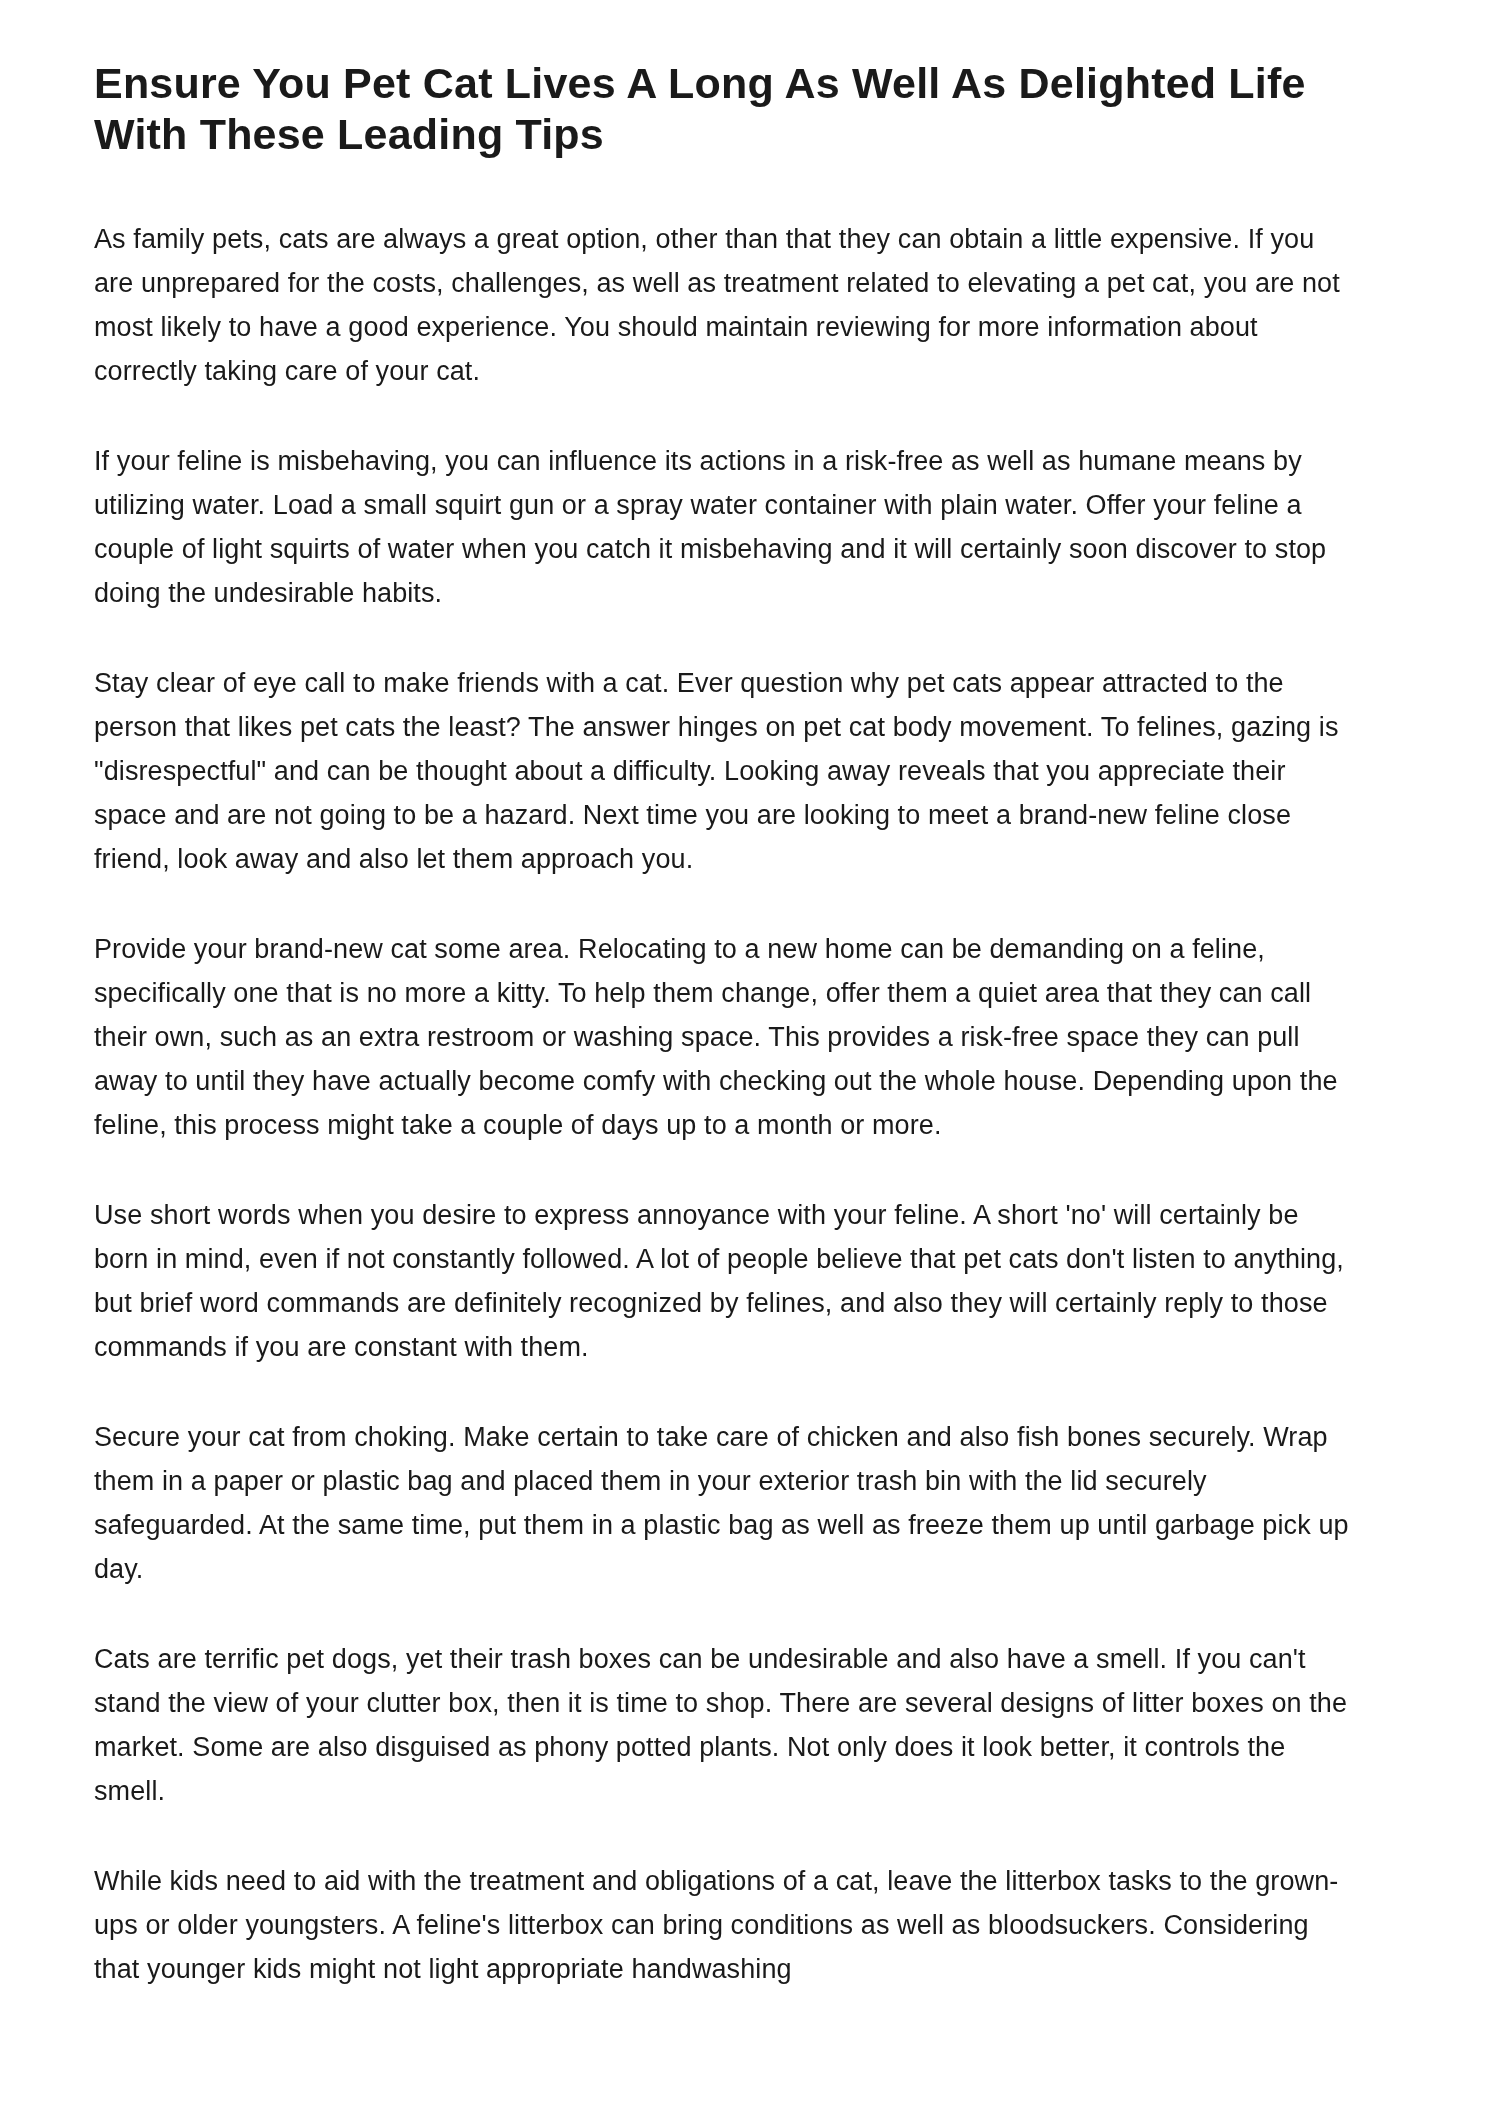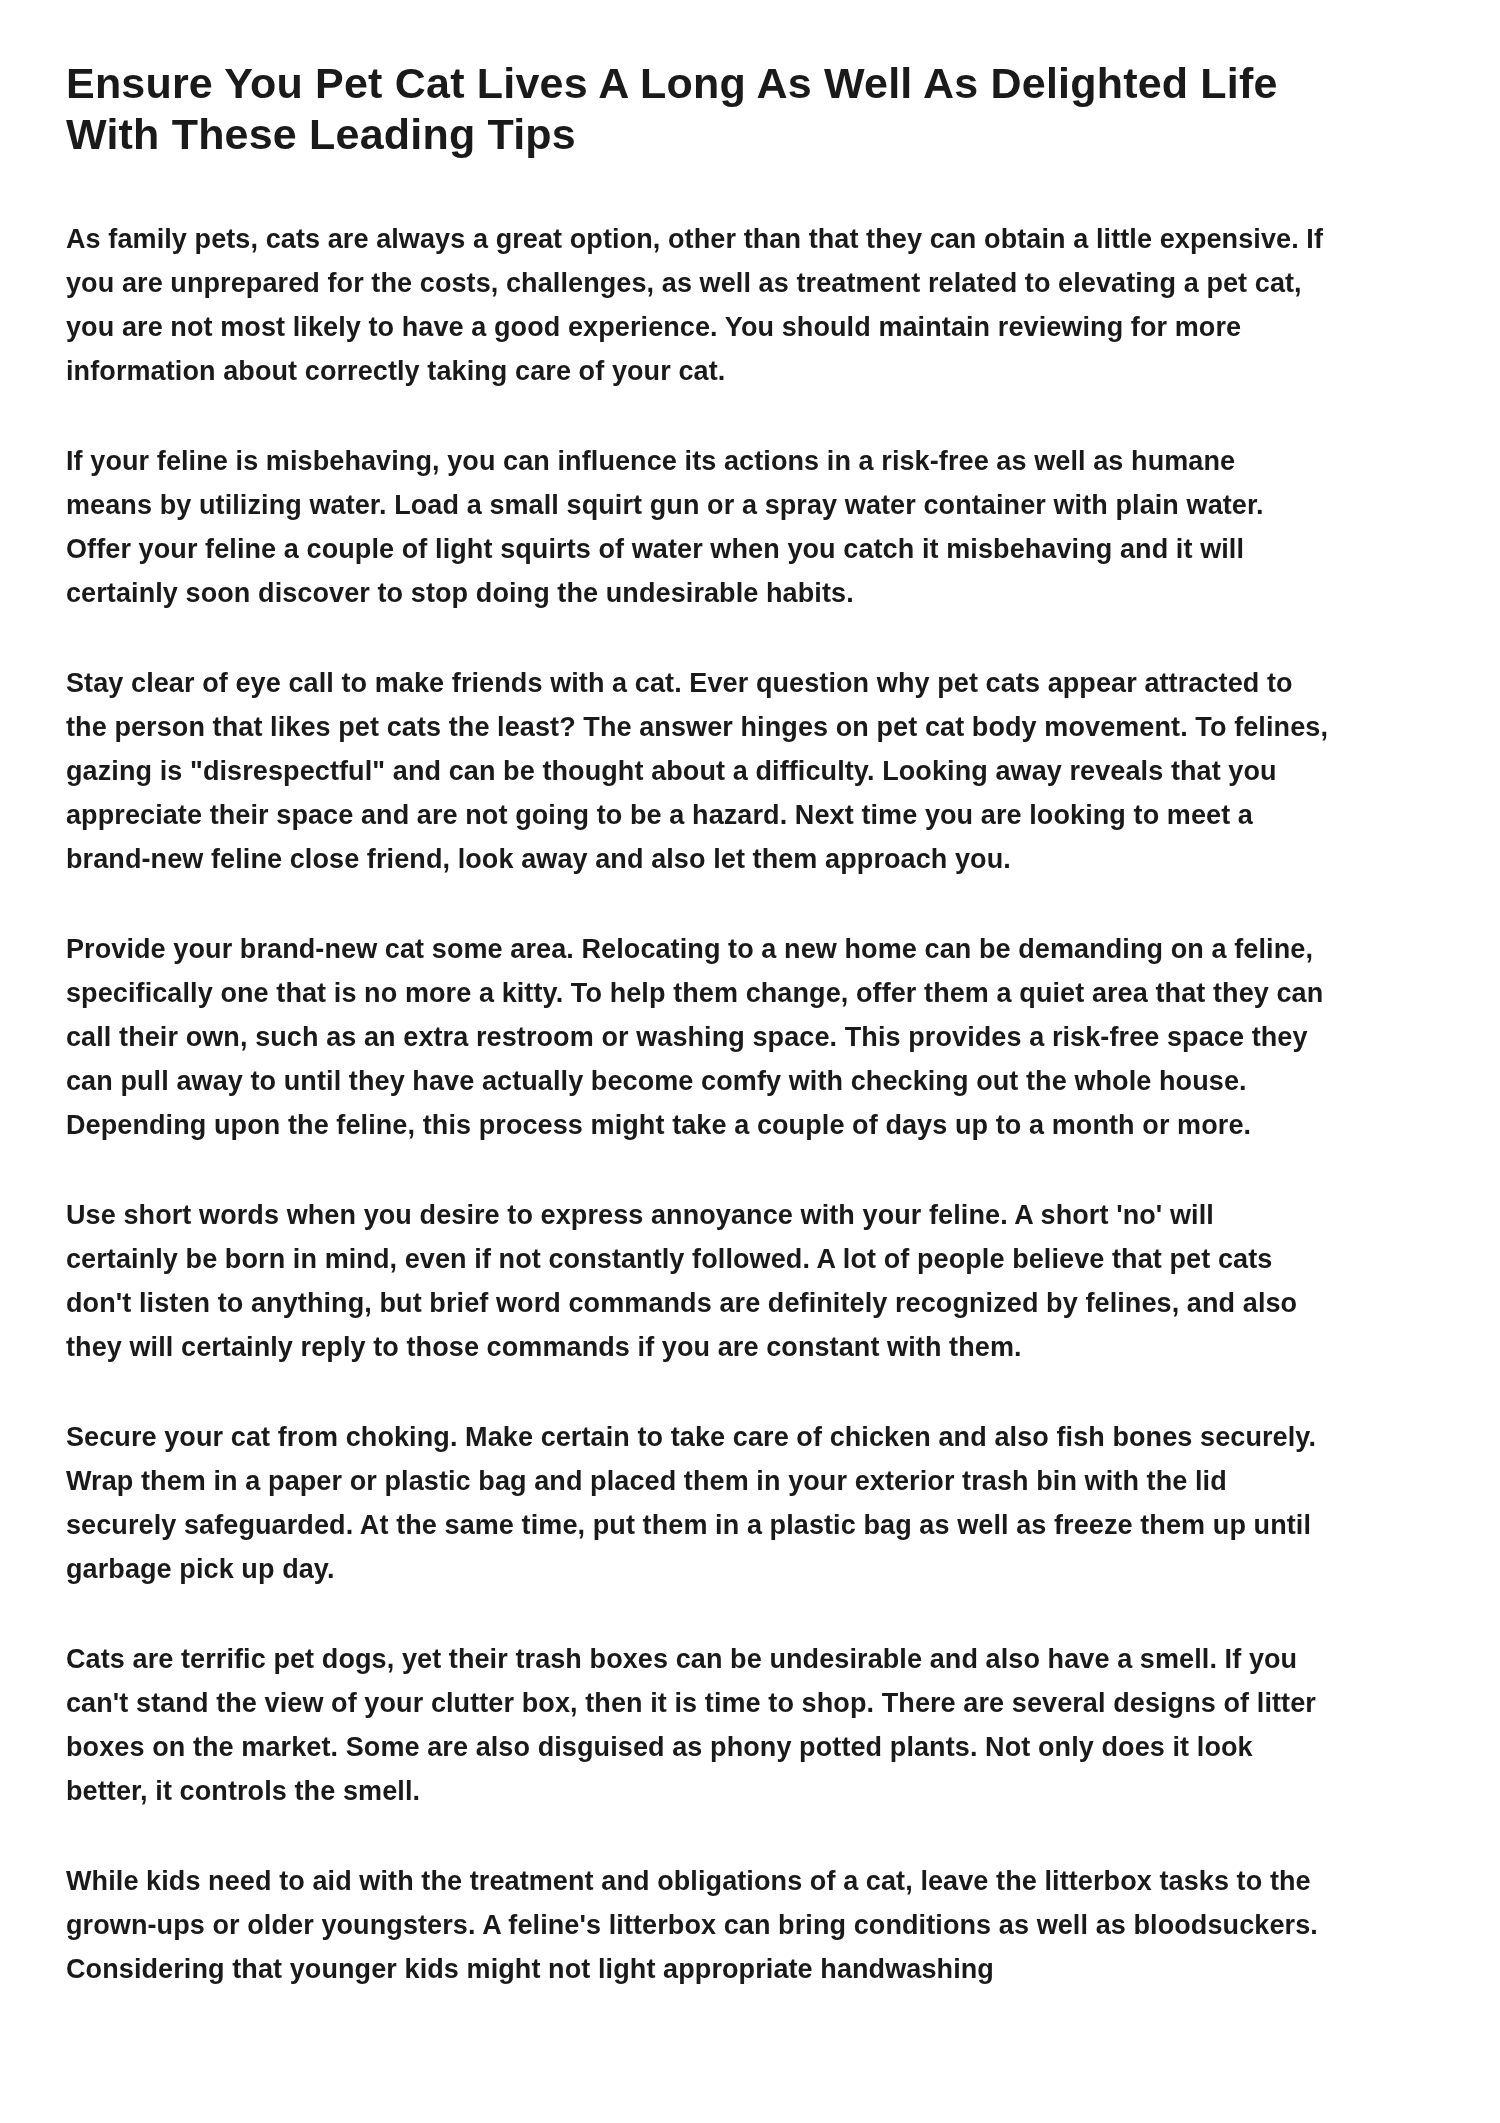--- a/index.html
+++ b/index.html
@@ -9,39 +9,39 @@
   body {
     width: 1500px;
     height: 2123px;
     overflow: hidden;
     font-family: "Liberation Sans", sans-serif;
     color: #1a1a1a;
   }
   .page {
     width: 1500px;
     height: 2123px;
-    padding: 58px 110px 0 66px;
+    padding: 58px 110px 0 94px;
     background: #ffffff;
   }
   .article-title {
     font-size: 43px;
     line-height: 1.18;
     font-weight: 700;
     color: #1a1a1a;
     max-width: 1270px;
     margin-bottom: 58px;
     letter-spacing: 0.2px;
   }
   .article-body {
     max-width: 1262px;
   }
   .article-body p {
     font-size: 27px;
     line-height: 44px;
-    font-weight: 700;
+    font-weight: 400;
     color: #1a1a1a;
     margin-bottom: 46px;
     letter-spacing: 0.1px;
   }
 </style>
 </head>
 <body>
 
 <div class="page">
   <h1 class="article-title">Ensure You Pet Cat Lives A Long As Well As Delighted Life With These Leading Tips</h1>

